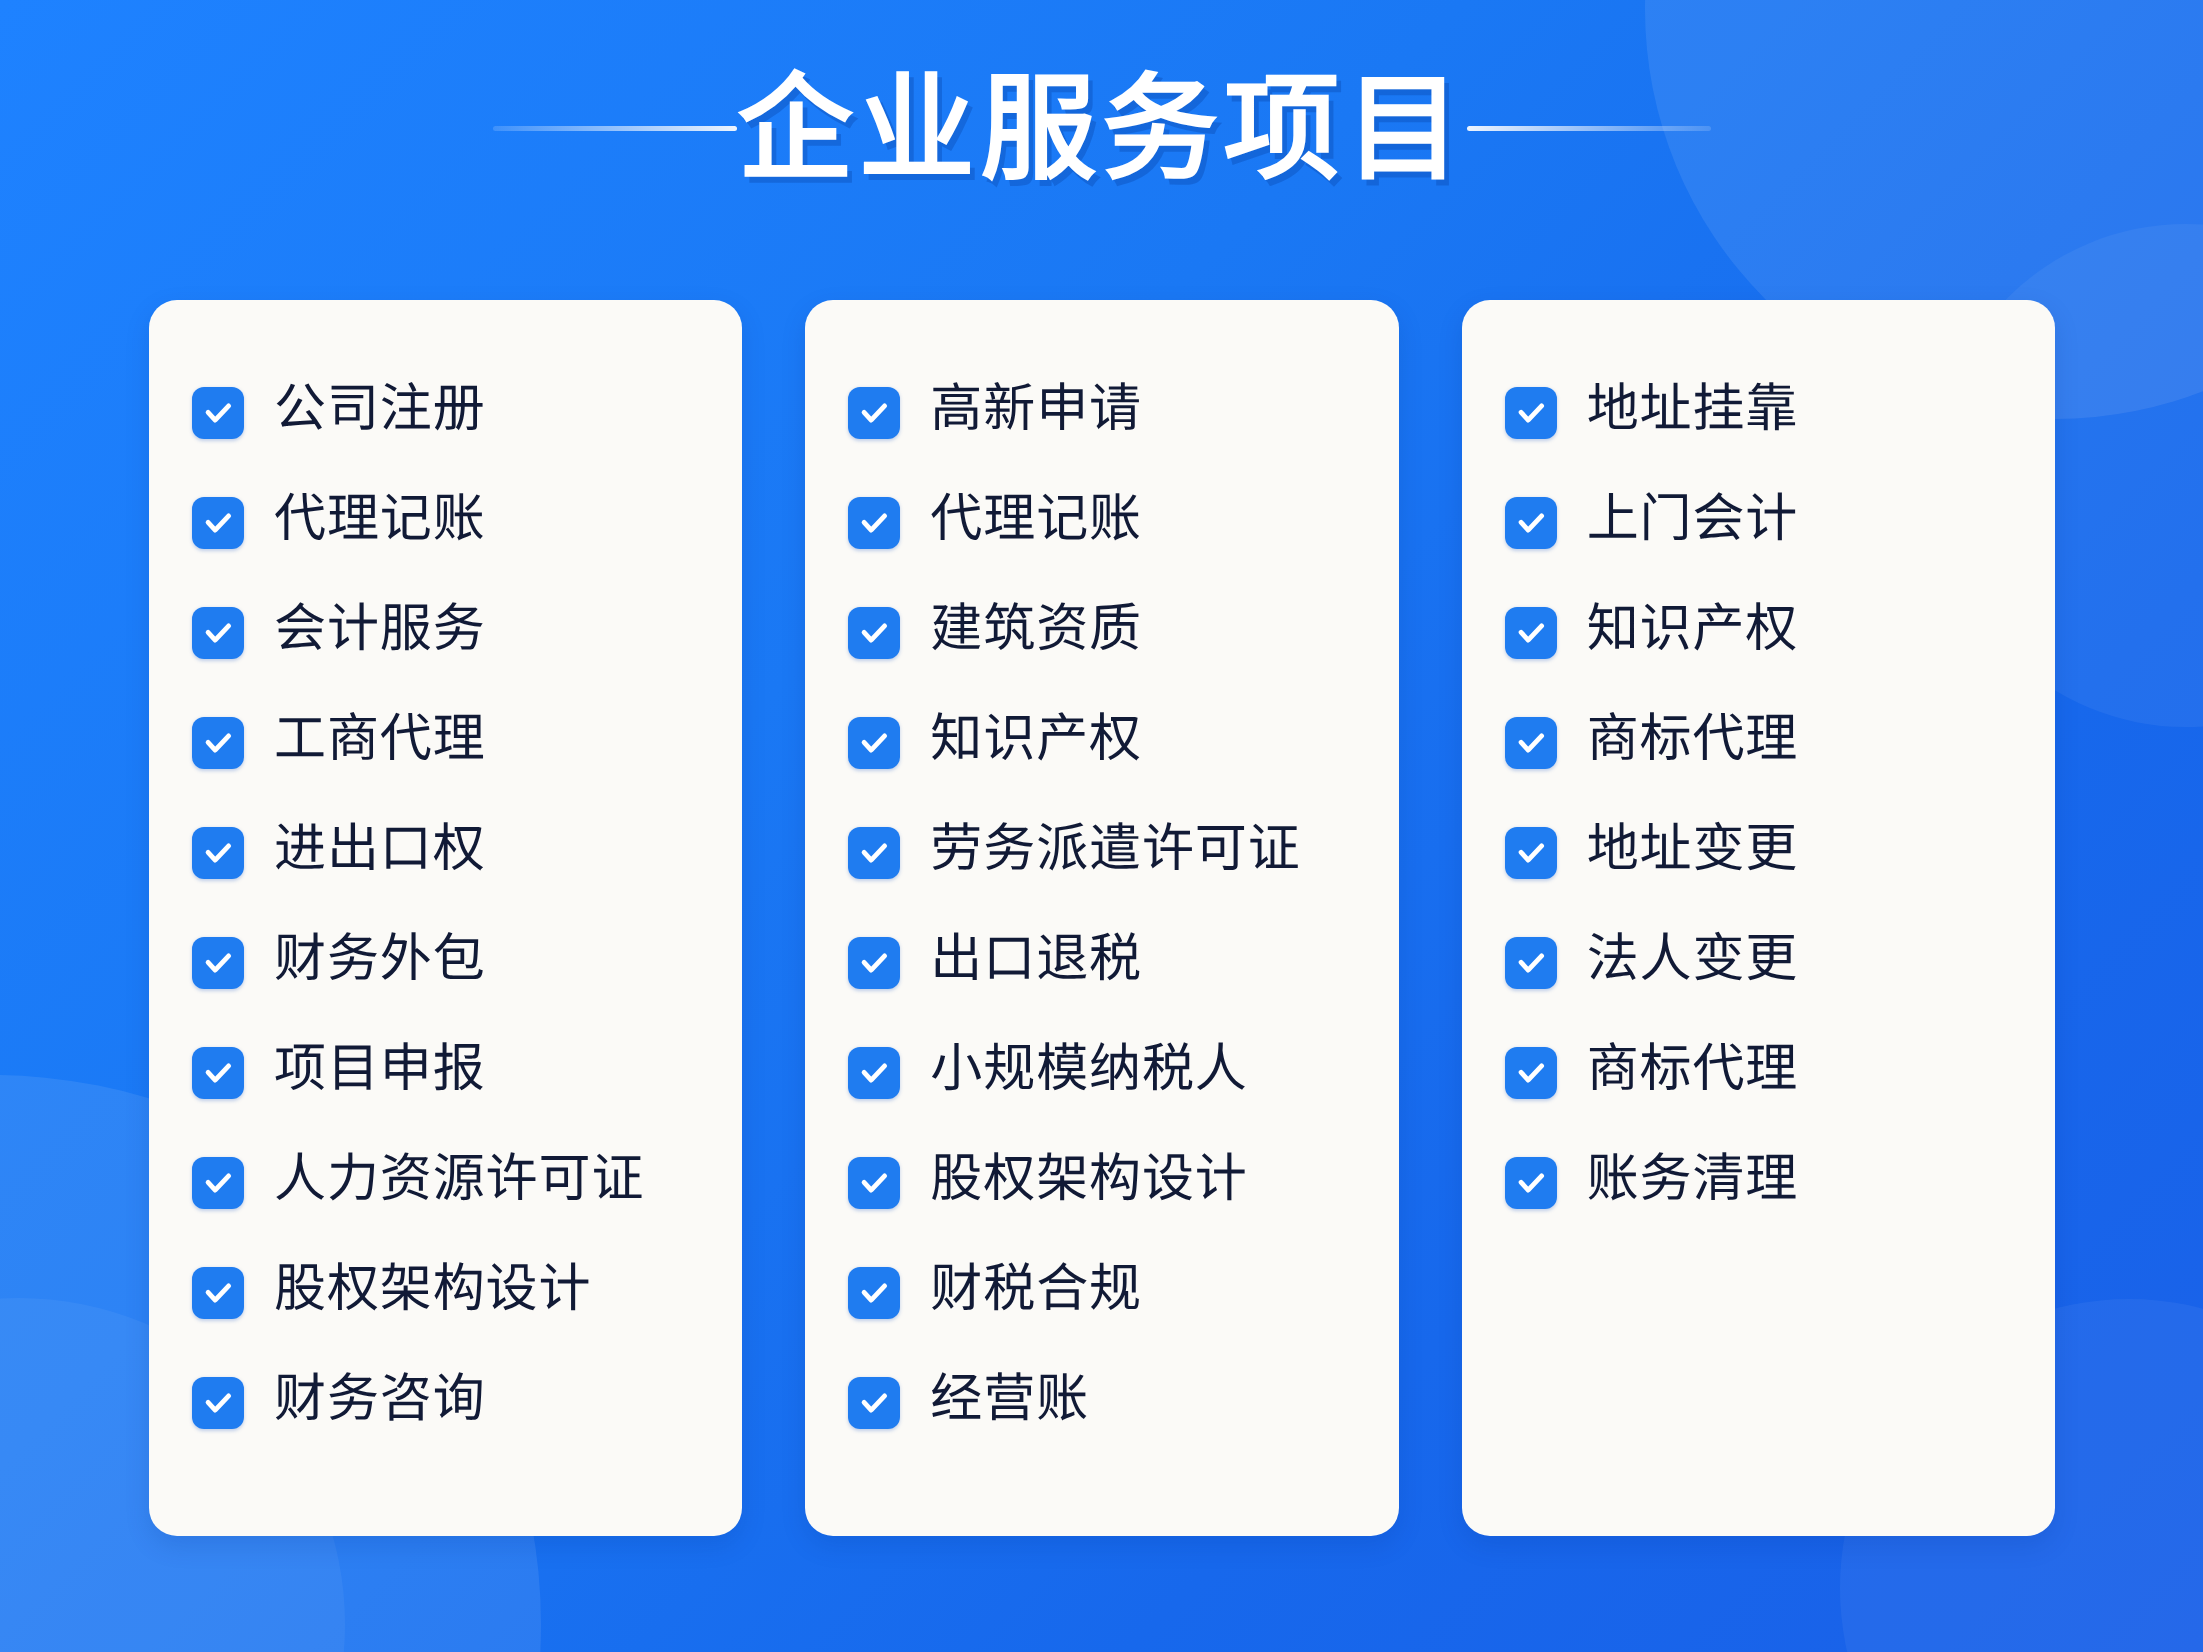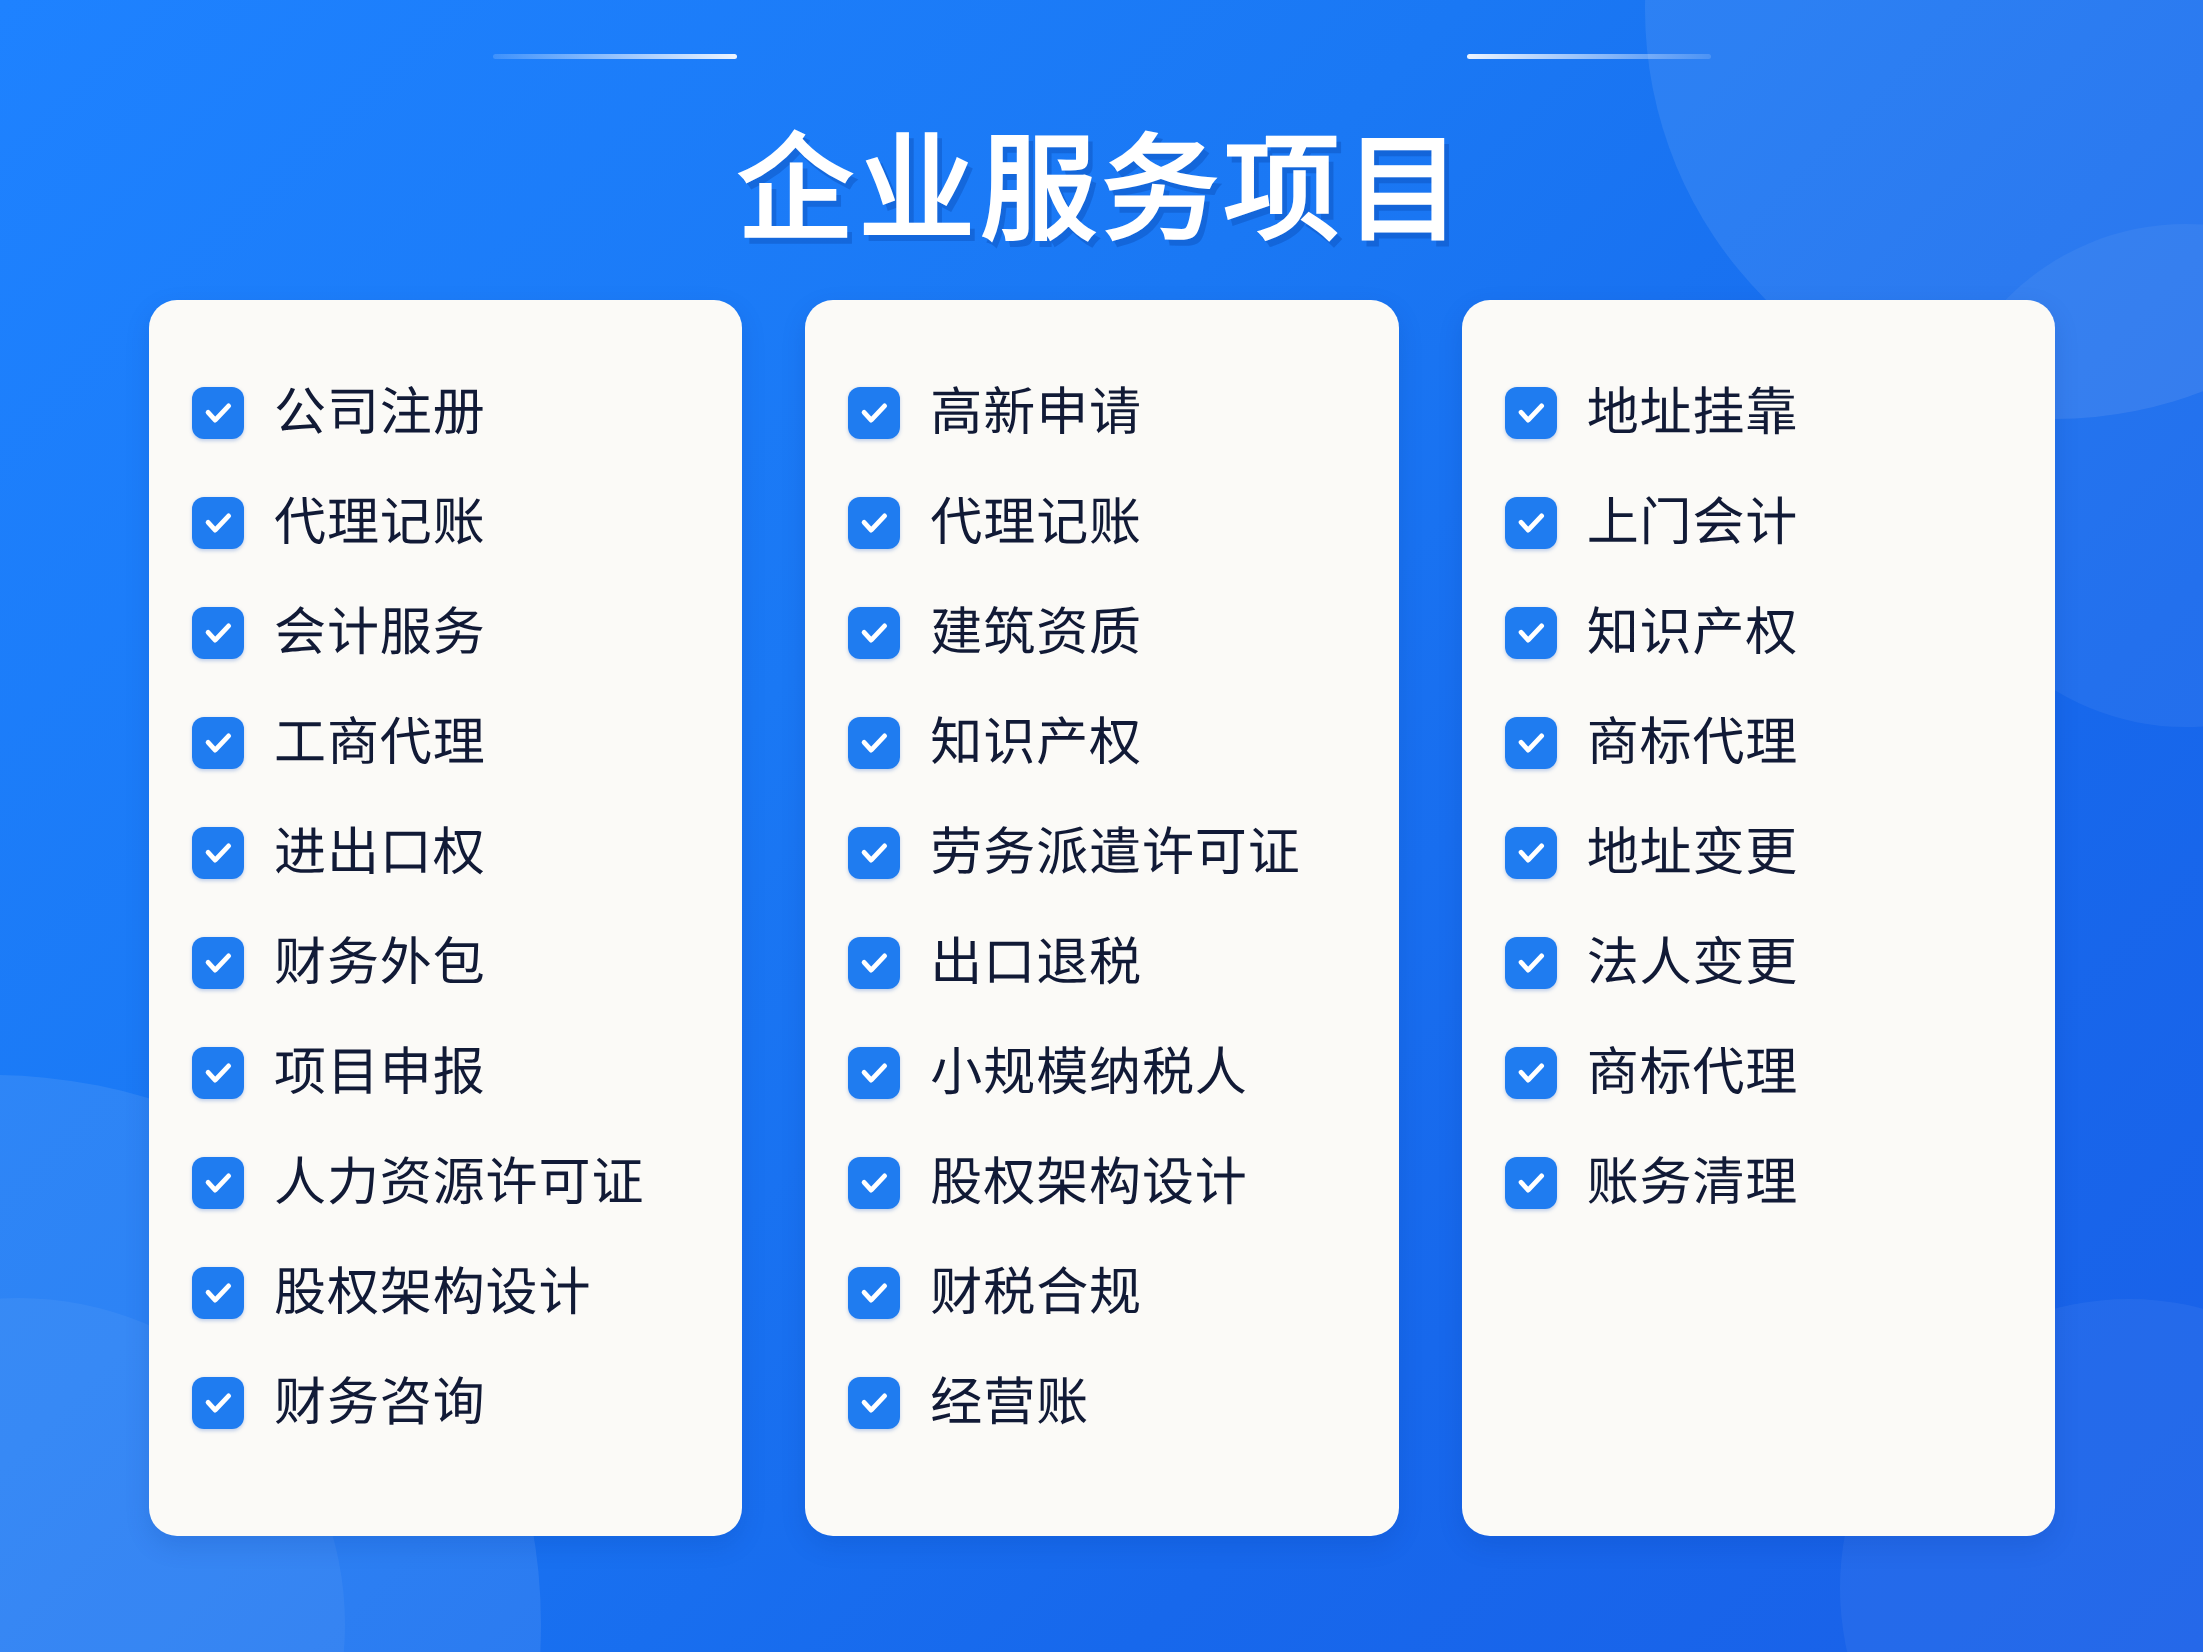--- a/index.html
+++ b/index.html
@@ -52,20 +52,21 @@
     right: -214px; bottom: -224px;
     background: rgba(255,255,255,0.05);
   }
   
   .header {
     position: absolute;
     left: 0; right: 0;
     top: 54px;
     height: 149px;
     display: flex;
+    align-items: center;
     justify-content: center;
   }
   .rule {
     height: 4.7px;
     width: 244px;
     border-radius: 2.8px;
     background: linear-gradient(90deg, rgba(255,255,255,0.15), rgba(255,255,255,0.92));
     flex: 0 0 auto;
   }
   .rule.right {
@@ -134,21 +135,21 @@
     height: 34px;
     display: block;
   }
   .svc-label {
     color: #111a36;
     font-size: 52px;
     line-height: 1.05;
     white-space: nowrap;
     letter-spacing: 0.9px;
     font-weight: 500;
-    font-family: Liberation Serif, serif;
+    font-family: Liberation Mono, monospace;
   }
 </style>
 </head>
 <body>
 
 <div id="stage">
 
   <div class="bg-base"></div>
   <div class="bg-circle circle-tr"></div>
   <div class="bg-circle circle-tr2"></div>

